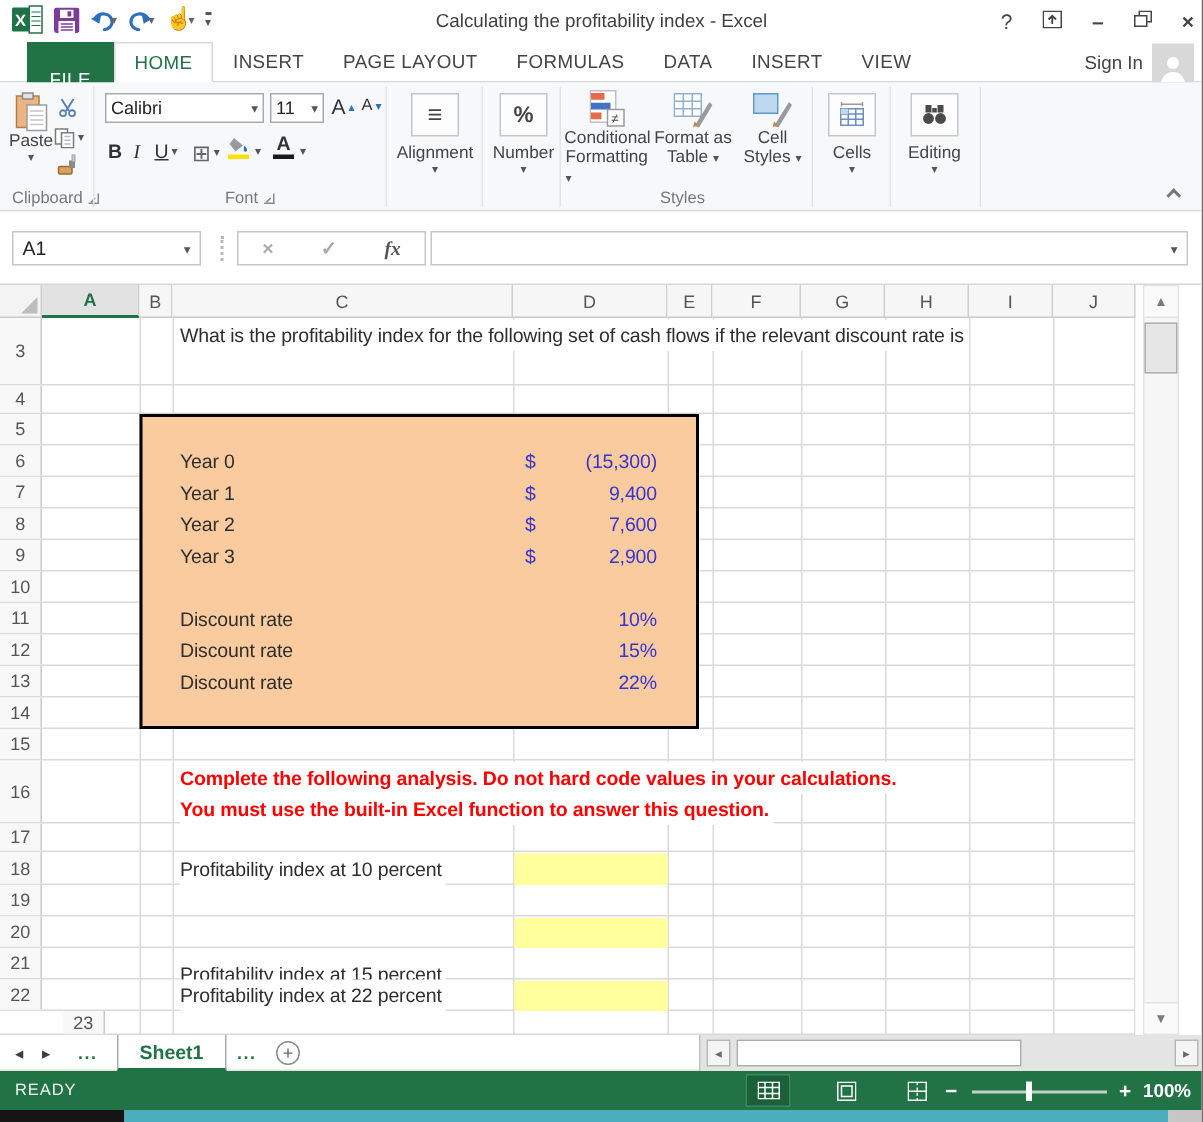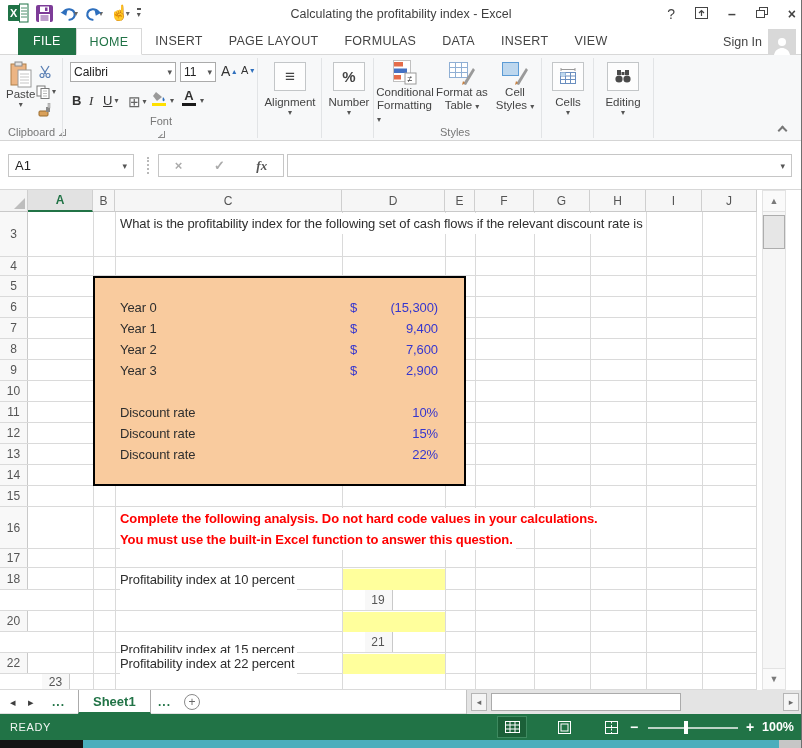--- a/index.html
+++ b/index.html
@@ -13,21 +13,21 @@
   .touch-glyph{font-size:15px;color:#6a6a6a;line-height:14px;}
   .qat-custom{display:inline-block;border-top:2px solid #555;font-size:8px;color:#555;line-height:7px;padding-top:1px;}
   .title{position:absolute;left:50%;top:0;transform:translateX(-50%);line-height:28px;font-size:12.5px;color:#3f3f3f;white-space:nowrap;}
   .winctrl{position:absolute;right:6px;top:0;height:28px;display:flex;align-items:center;gap:20px;}
   .winctrl span{color:#444;font-size:14px;line-height:14px;}
   .wc-min{font-weight:bold;}
   .wc-close{font-size:17px;font-weight:bold;}
   
   .tabrow{position:absolute;left:0;top:28px;width:802px;height:27px;background:#fff;border-bottom:1px solid #D8D8D8;display:flex;}
   .tab{height:27px;line-height:27px;padding:0 13px;font-size:12.5px;color:#444;letter-spacing:.3px;white-space:nowrap;}
-  .tab.file{margin-left:18px;background:#217346;color:#fff;padding:0 15px;}
+  .tab.file{margin-left:18px;background:#217346;color:#fff;padding:12px 15px;}
   .tab.active{background:#fff;border:1px solid #D8D8D8;border-bottom:1px solid #fff;margin-bottom:-1px;color:#217346;}
   .signin{position:absolute;right:6px;top:0;height:27px;display:flex;align-items:center;gap:6px;font-size:12.5px;color:#444;}
   .avatar{width:28px;height:26px;background:#D8D8D8;display:flex;align-items:flex-end;justify-content:center;overflow:hidden;}
   
   .ribbon{position:absolute;left:0;top:55px;width:802px;height:86px;background:#F7F8F9;border-bottom:1px solid #D5D5D5;}
   .rsep{position:absolute;top:3px;width:1px;height:80px;background:#E2E4E6;}
   .grplabel{position:absolute;bottom:2px;font-size:11px;color:#777;display:flex;align-items:center;gap:4px;}
   .launcher{display:inline-block;width:7px;height:7px;border-right:1px solid #8a8a8a;border-bottom:1px solid #8a8a8a;position:relative;}
   .launcher:before{content:"";position:absolute;right:1px;bottom:1px;width:4px;height:1px;background:#8a8a8a;transform:rotate(-45deg);}
   .bigbtn{position:absolute;display:flex;flex-direction:column;align-items:center;font-size:11.5px;color:#444;}
@@ -252,21 +252,21 @@
           <path d="M11 6c1.5 2 2.5 3 1 4-1.2.8-2-1-1-4z" fill="#2E6FBD"></path>
         </svg>
       <span class="colorbar" style="background:#FFE000;"></span>
     </div>
     <div class="dda" style="position:absolute;left:170px;top:42px;">▾</div>
     <div class="smallbtn" style="left:182px;top:34px;flex-direction:column;gap:0;">
       <span style="font-size:13px;font-weight:bold;color:#333;line-height:13px;">A</span>
       <span class="colorbar" style="background:#1a1a1a;"></span>
     </div>
     <div class="dda" style="position:absolute;left:200px;top:42px;">▾</div>
-    <div class="grplabel" style="left:150px;flex-direction:column;">
+    <div class="grplabel" style="left:150px;">
       <span>Font</span>
       <span class="launcher"></span>
     </div>
     <div class="rsep" style="left:257px;"></div>
 
     <div class="bigbtn" style="left:263px;top:7px;width:54px;">
       <span class="boxicon">
           <span class="aln-glyph">≡</span>
         </span>
       <span class="lbl" style="margin-top:5px;">Alignment</span>
@@ -426,27 +426,27 @@
           </div>
           <div class="grow" style="height: 42px;">
             <div class="rnum">16</div>
           </div>
           <div class="grow" style="height: 19px;">
             <div class="rnum">17</div>
           </div>
           <div class="grow" style="height: 22px;">
             <div class="rnum">18</div>
           </div>
-          <div class="grow" style="height: 21px; justify-content: center;">
+          <div class="grow" style="height: 21px;">
             <div class="rnum">19</div>
           </div>
           <div class="grow" style="height: 21px;">
             <div class="rnum">20</div>
           </div>
-          <div class="grow" style="height: 21px; justify-content: center;">
+          <div class="grow" style="height: 21px;">
             <div class="rnum">21</div>
           </div>
           <div class="grow" style="height: 21px;">
             <div class="rnum">22</div>
           </div>
           <div class="grow" style="height: 16px; padding-left: 42px;">
             <div class="rnum">23</div>
           </div>
         </div>
       <div id="vlines">

